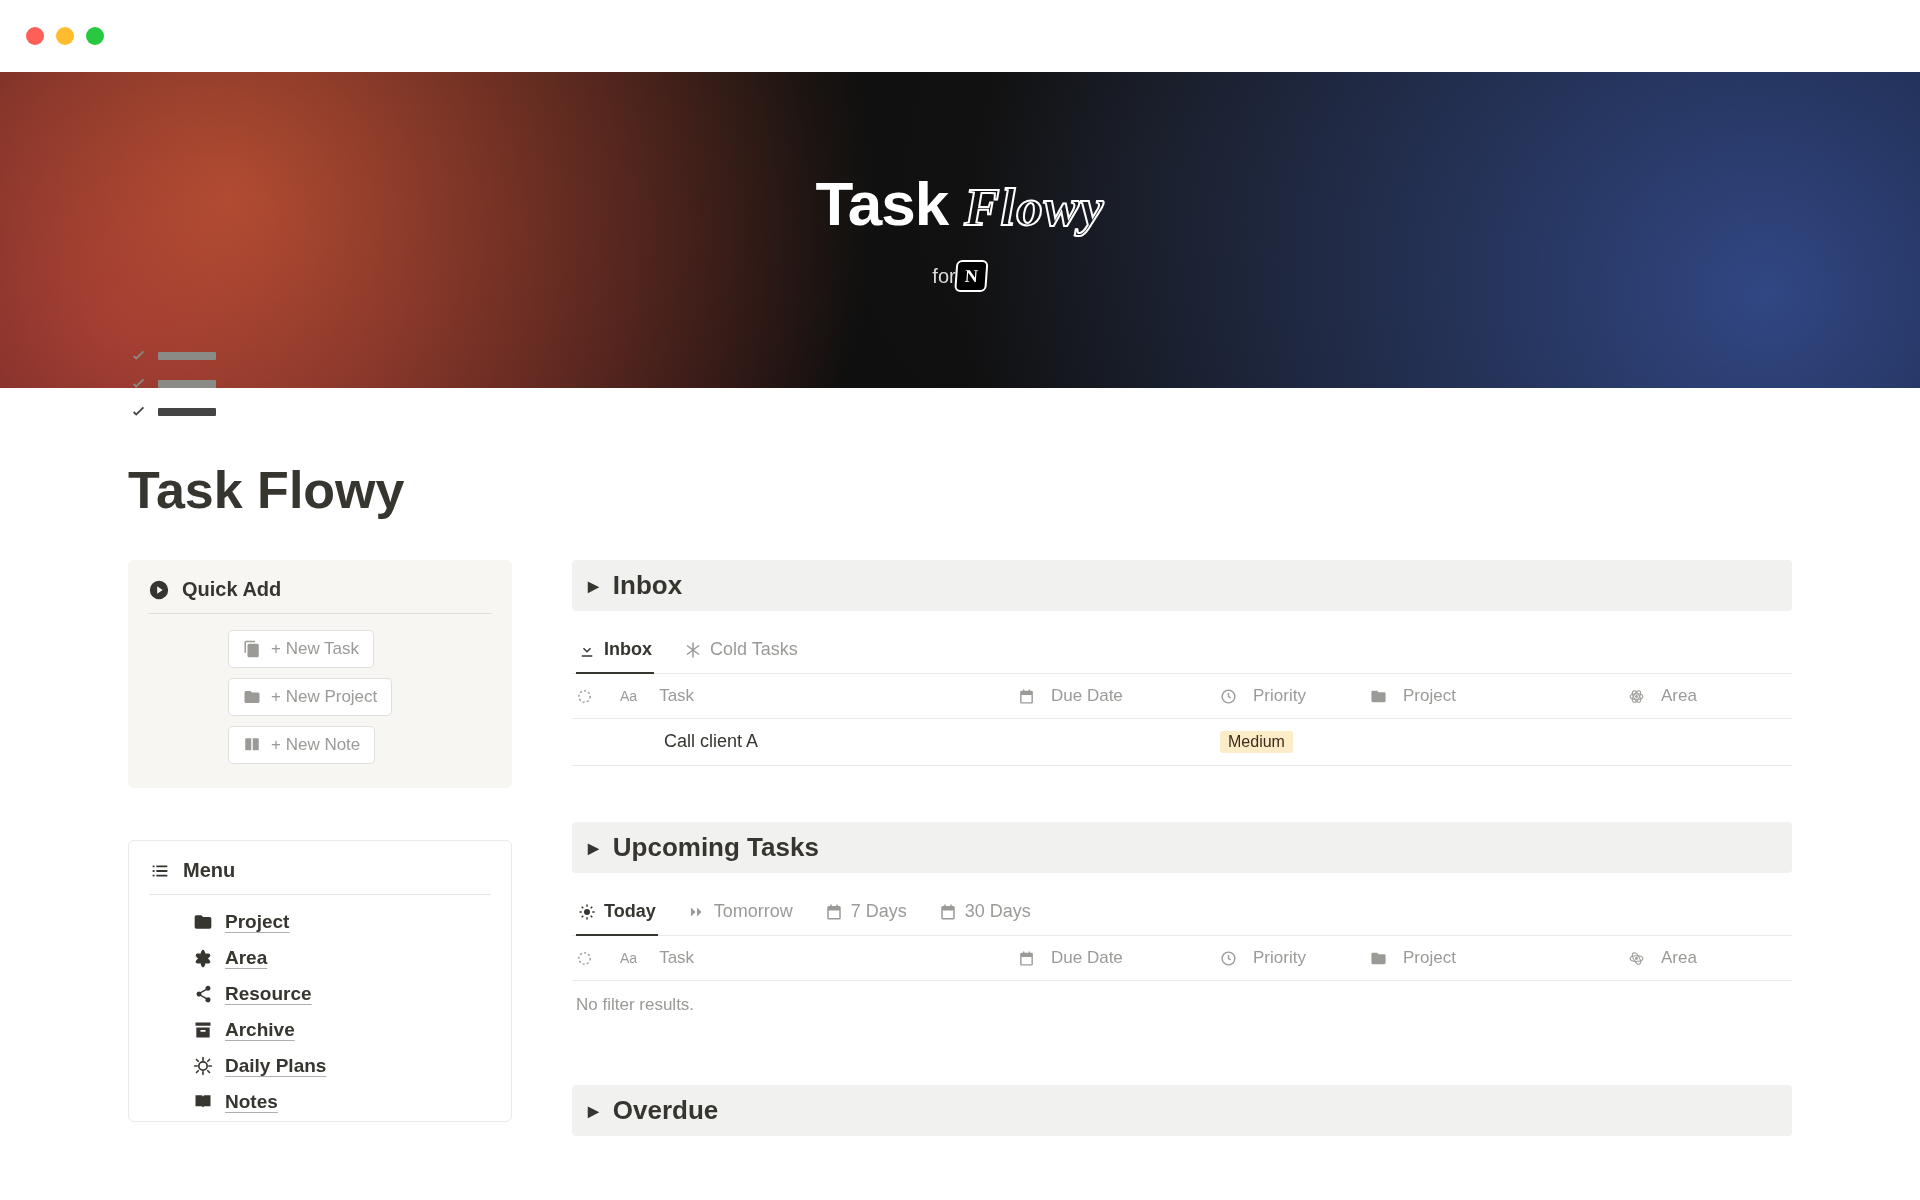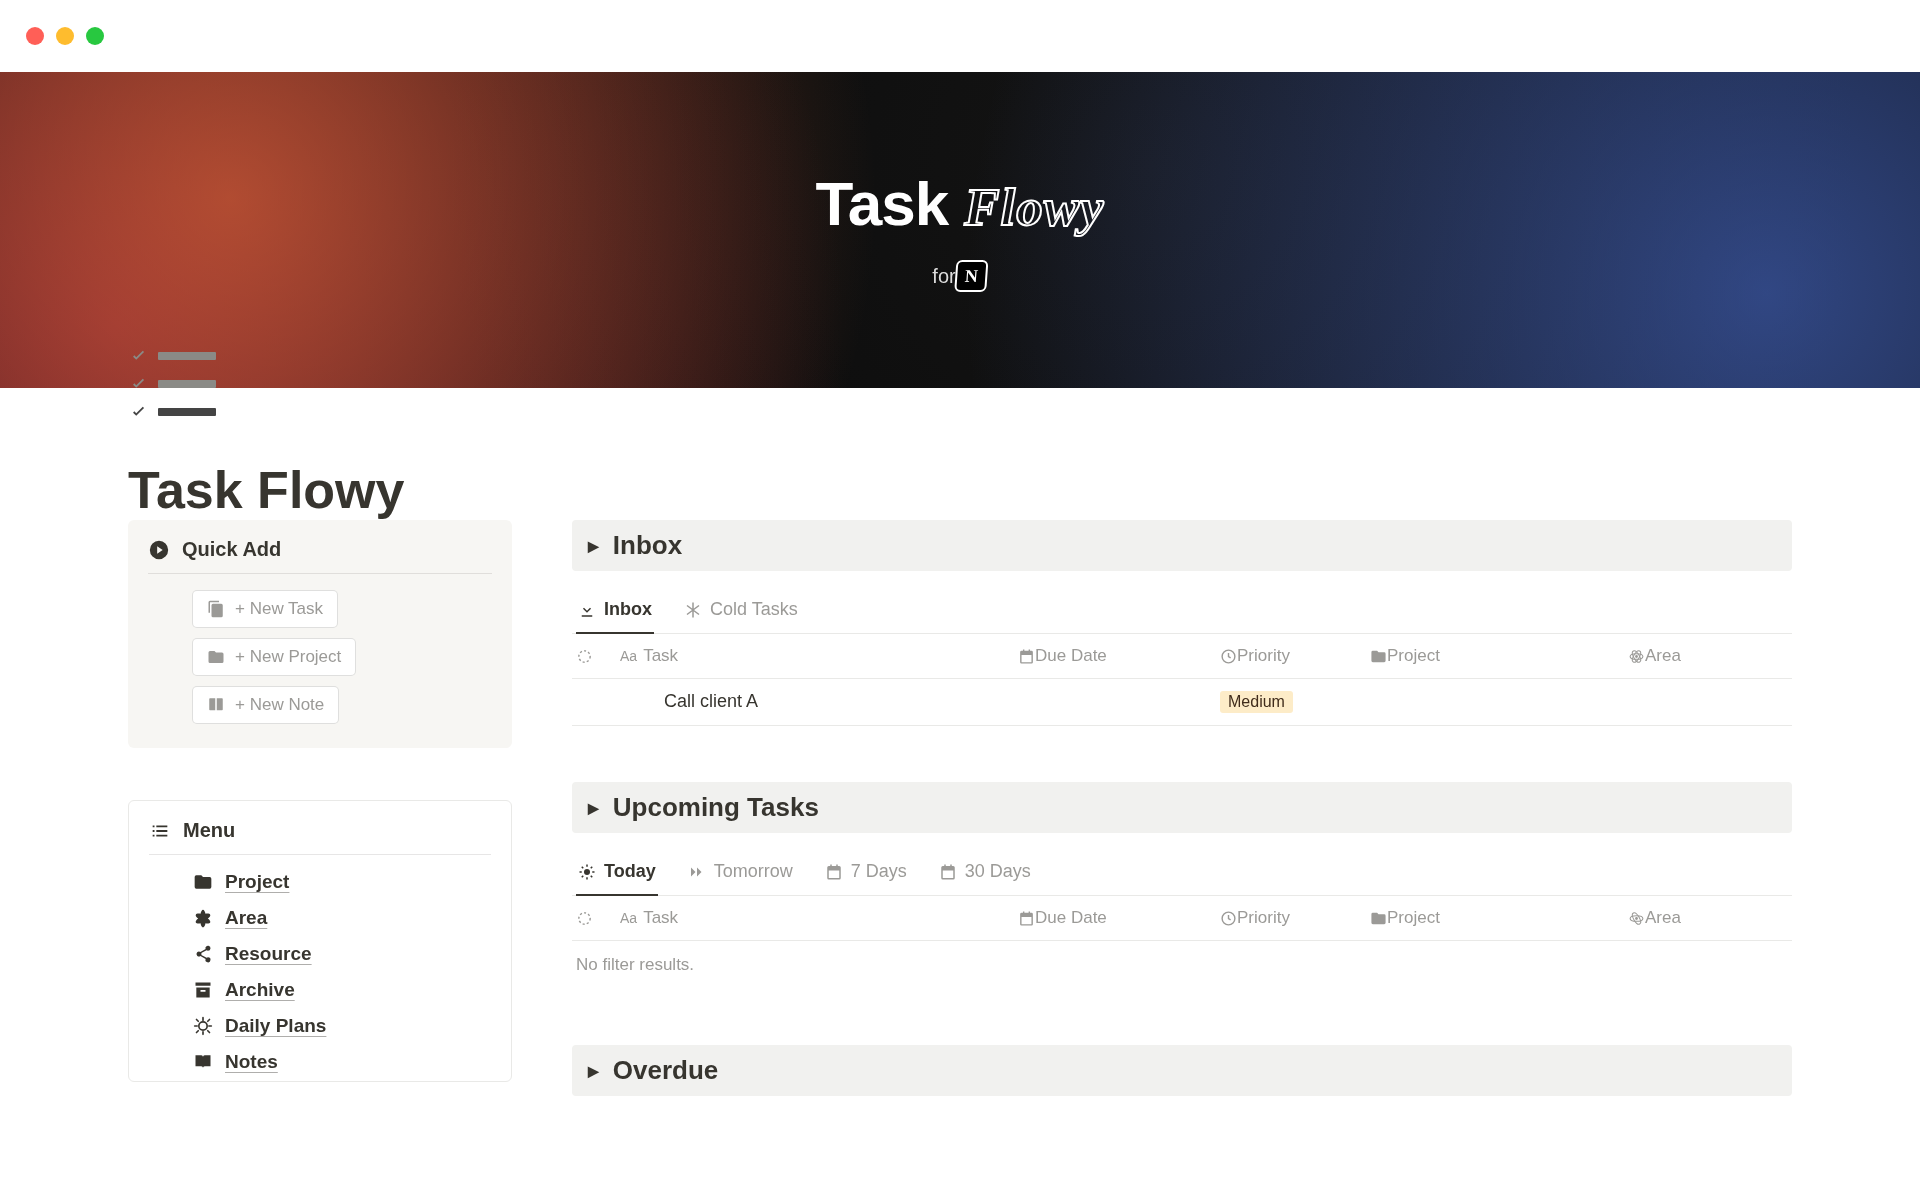--- a/index.html
+++ b/index.html
@@ -85,20 +85,21 @@
 .page-icon .row:nth-child(1) svg path,
 .page-icon .row:nth-child(2) svg path { fill:#8a8a86; }
 
 .page-body {
   padding: 72px 128px 0 128px;
 }
 .page-title {
   font-size: 52px;
   font-weight: 700;
   color: #37352f;
+  margin-bottom: 40px;
 }
 
 .layout {
   display: flex;
   gap: 60px;
 }
 .sidebar { width: 384px; flex-shrink:0; }
 .main { flex: 1; min-width:0; }
 
 .card {
@@ -124,20 +125,21 @@
 .quick-buttons { display:flex; flex-direction:column; gap:10px; padding-left:44px; align-items:flex-start;}
 .quick-btn {
   border: 1px solid rgba(55,53,47,0.16);
   background:#fff;
   border-radius:5px;
   padding: 8px 14px;
   font-size: 17px;
   color: #9b9a97;
   display:inline-flex; align-items:center; gap:10px;
   cursor:pointer;
+  margin-left:36px;
 }
 .quick-btn svg { width:18px; height:18px; fill:#9b9a97; }
 
 .menu-list { display:flex; flex-direction:column; gap:14px; padding-left:44px; }
 .menu-item {
   display:flex; align-items:center; gap:12px;
   font-size:19px; font-weight:600; color:#37352f;
   cursor:pointer;
 }
 .menu-item .label { text-decoration: underline; text-decoration-color: rgba(55,53,47,0.4); text-underline-offset: 4px; }
@@ -174,21 +176,21 @@
 .tab.active { color:#37352f; font-weight:600; border-bottom-color:#37352f; }
 .tab svg { width:18px; height:18px; fill: currentColor; }
 
 .columns {
   display:flex;
   border-bottom: 1px solid #e9e9e7;
   padding: 12px 4px;
   font-size: 17px;
   color:#9b9a97;
 }
-.columns .col { display:flex; align-items:center; gap:0; }
+.columns .col { display:flex; align-items:center; gap:16px; }
 .columns svg { width:17px; height:17px; fill:#9b9a97; }
 .col-status { width:44px; }
 .col-task { flex:1; }
 .col-due { width:186px; }
 .col-prio { width:150px;margin-left:16px; }
 .col-proj { width:258px; }
 .col-area { width:160px; }
 
 .data-row {
   display:flex;

